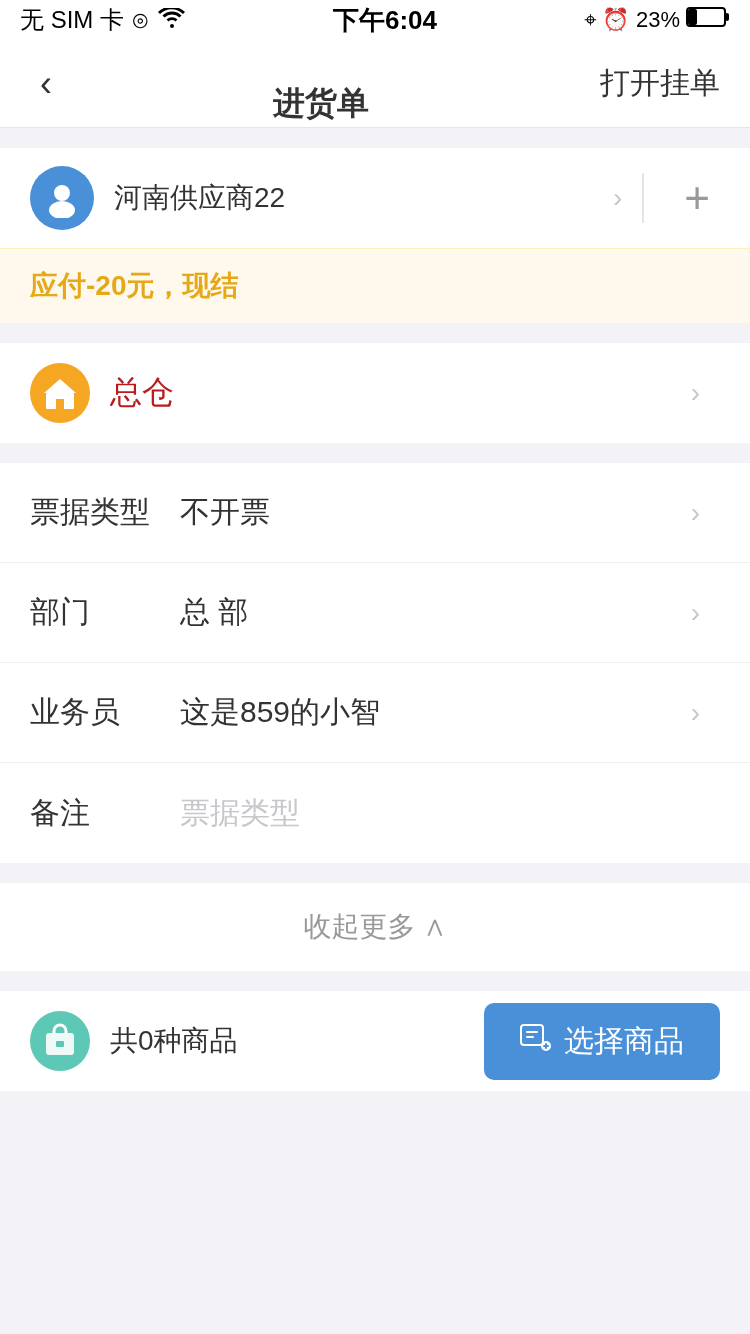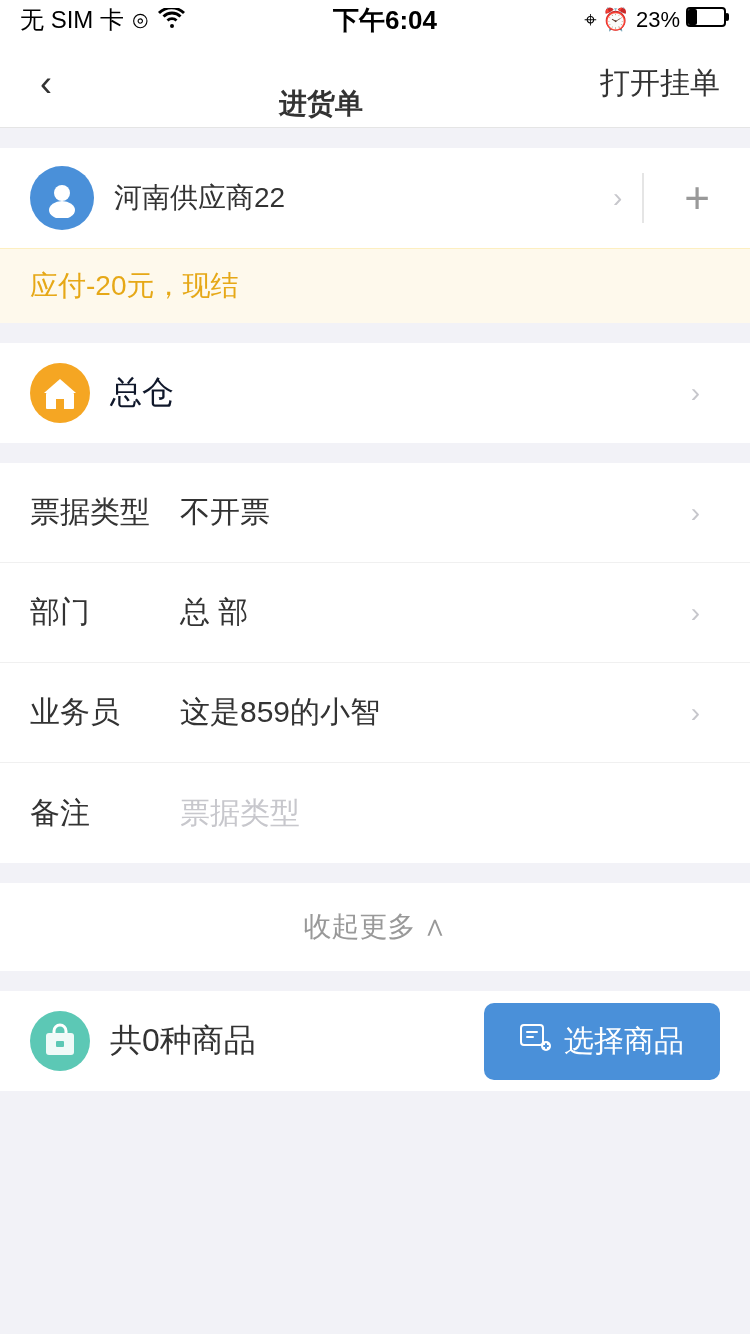--- a/index.html
+++ b/index.html
@@ -39,21 +39,21 @@
       padding: 0 30px;
       border-bottom: 1px solid #e5e5e5;
     }
     .nav-back {
       font-size: 36px;
       color: #333;
       cursor: pointer;
       padding: 10px;
     }
     .nav-title {
-      font-size: 28px;
+      font-size: 32px;
       font-weight: 600;
       color: #333;
       margin-top: 40px;
     }
     .nav-action {
       font-size: 30px;
       color: #333;
       cursor: pointer;
       margin-left: 20px;
     }
@@ -113,20 +113,21 @@
       padding: 0 10px;
     }
 
     
     .notice-banner {
       background: #fef9ec;
       padding: 18px 30px;
       font-size: 28px;
       color: #e6a817;
       border-top: 1px solid #fdefc0;
+      font-weight: bold;
     }
 
     
     .warehouse-row {
       background: #fff;
       display: flex;
       align-items: center;
       padding: 0 30px;
       height: 100px;
       margin-top: 20px;
@@ -139,21 +140,21 @@
       display: flex;
       align-items: center;
       justify-content: center;
       margin-right: 20px;
       flex-shrink: 0;
     }
     .warehouse-icon svg { width: 36px; height: 36px; fill: #fff; }
     .warehouse-name {
       flex: 1;
       font-size: 32px;
-      color: #0f172a;
+      color: #b91c1c;
     }
 
     
     .form-section {
       background: #fff;
       margin-top: 20px;
     }
     .form-row {
       display: flex;
       align-items: center;
@@ -211,21 +212,21 @@
       background: #5cc8b5;
       display: flex;
       align-items: center;
       justify-content: center;
       margin-right: 20px;
       flex-shrink: 0;
     }
     .product-icon svg { width: 36px; height: 36px; fill: #fff; }
     .product-count {
       flex: 1;
-      font-size: 32px;
+      font-size: 28px;
       color: #333;
     }
     .select-btn {
       background: #4a90d9;
       color: #fff;
       border: none;
       border-radius: 10px;
       padding: 18px 36px;
       font-size: 30px;
       cursor: pointer;

